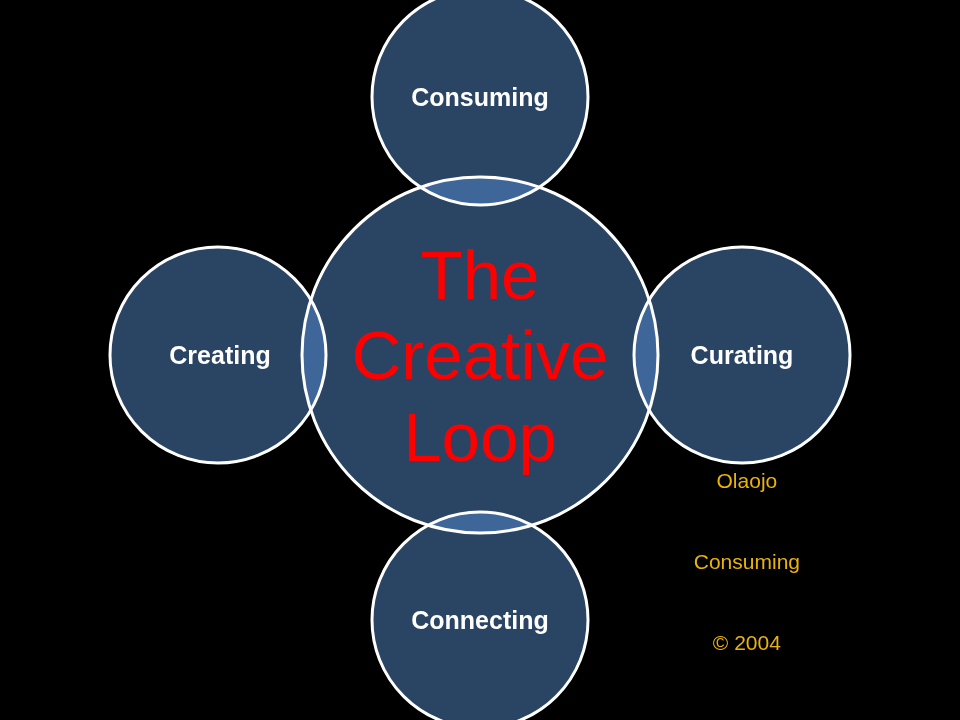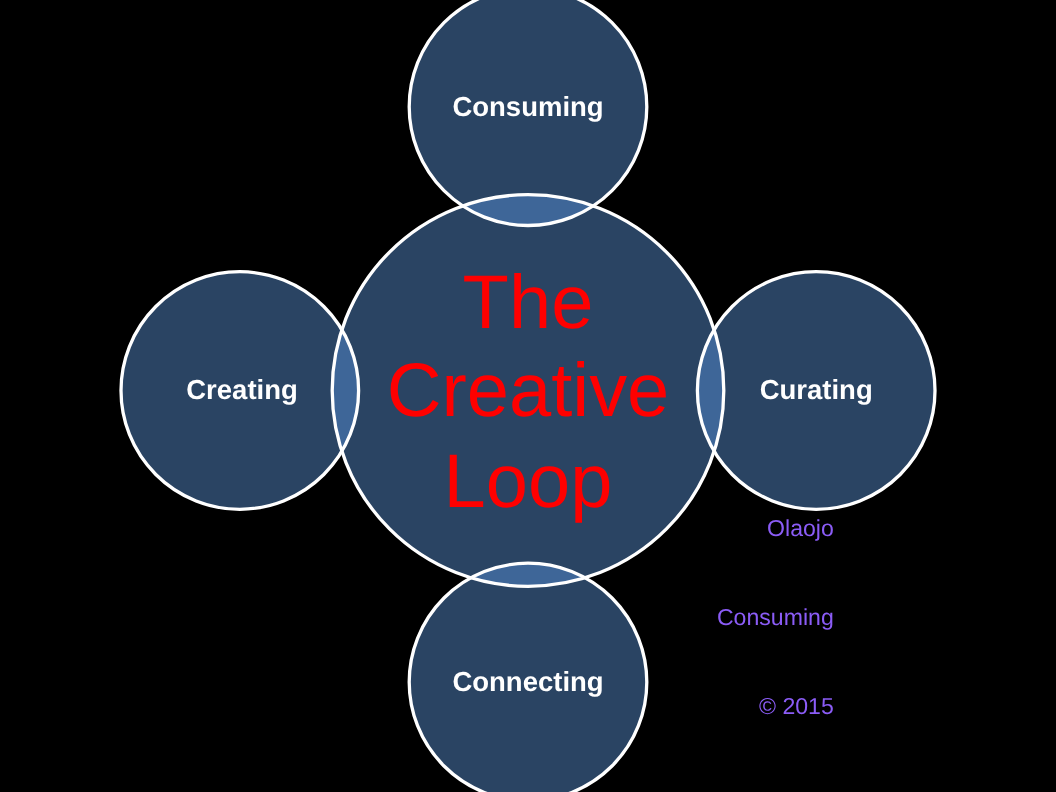--- a/index.html
+++ b/index.html
@@ -12,20 +12,21 @@
     width: 960px;
     height: 720px;
     overflow: hidden;
     font-family: "Liberation Sans", sans-serif;
   }
   #stage {
     position: relative;
     width: 796px;
     height: 720px;
     background: #000000;
+    padding-left: 42px;
   }
   #venn {
     position: absolute;
     top: 0;
     left: 0;
     width: 960px;
     height: 720px;
     display: block;
   }
   .node-label {
@@ -37,22 +38,22 @@
   .center-label {
     font-family: "Liberation Sans", sans-serif;
     font-weight: normal;
     font-size: 69px;
     fill: #ff0000;
   }
   .credit {
     position: absolute;
     right: 38px;
     bottom: 10px;
-    text-align: right;
-    color: #8b5cf6;
+    text-align: center;
+    color: #eab308;
     font-family: "Liberation Sans", sans-serif;
     font-size: 21px;
     line-height: 27px;
     white-space: pre;
   }
 </style>
 </head>
 <body>
 
 <div id="stage">
@@ -108,16 +109,16 @@
     <text class="node-label" x="220" y="355" text-anchor="middle" dominant-baseline="central">Creating</text>
 
     <text class="center-label" x="480" y="275" text-anchor="middle" dominant-baseline="central">The</text>
     <text class="center-label" x="480" y="355" text-anchor="middle" dominant-baseline="central">Creative</text>
     <text class="center-label" x="480" y="437" text-anchor="middle" dominant-baseline="central">Loop</text>
   </svg>
 
   <div class="credit">
     <div>Olaojo</div>
     <div>Consuming</div>
-    <div>© 2015</div>
+    <div>© 2004</div>
   </div>
 
 </div>
 
 </body></html>

